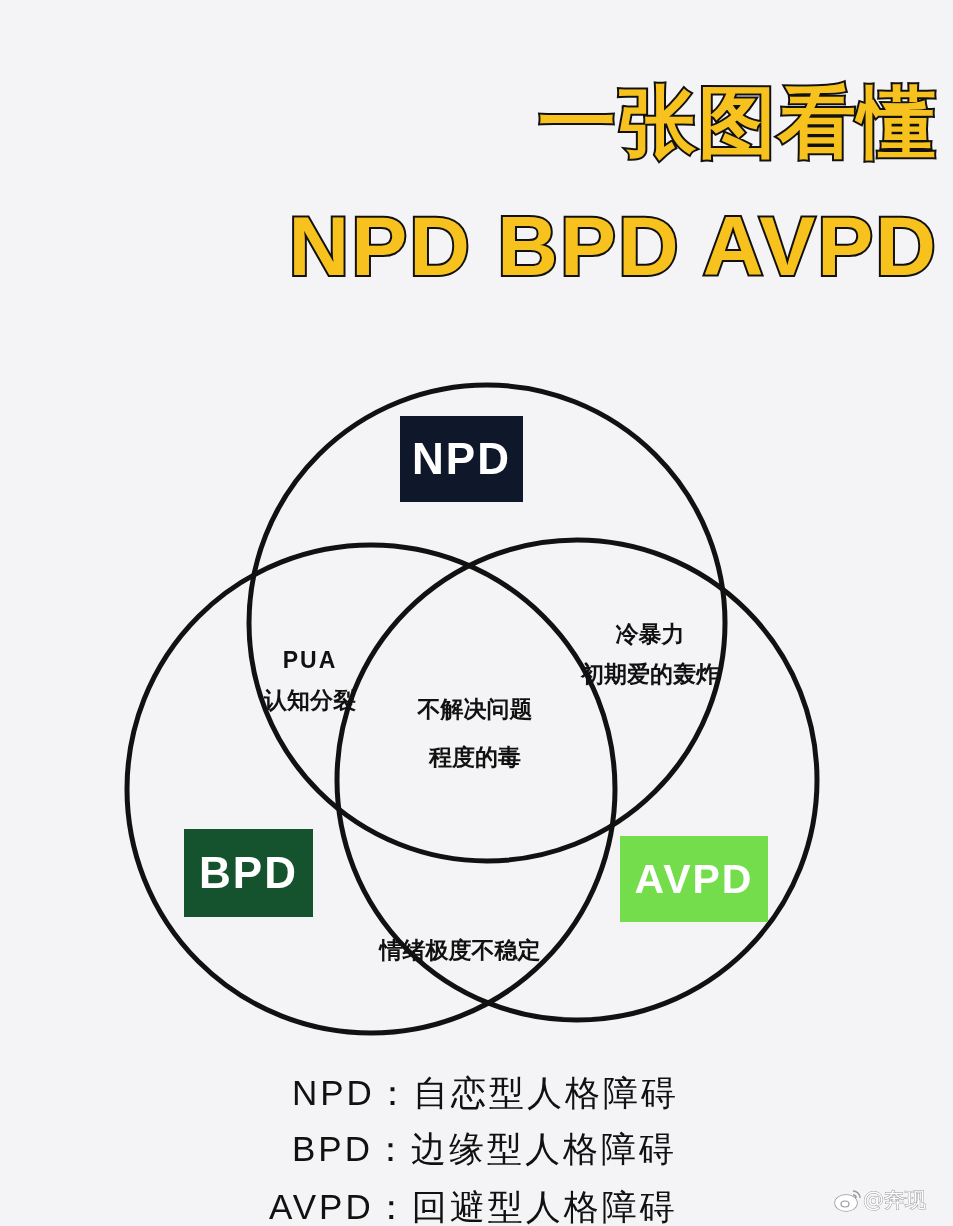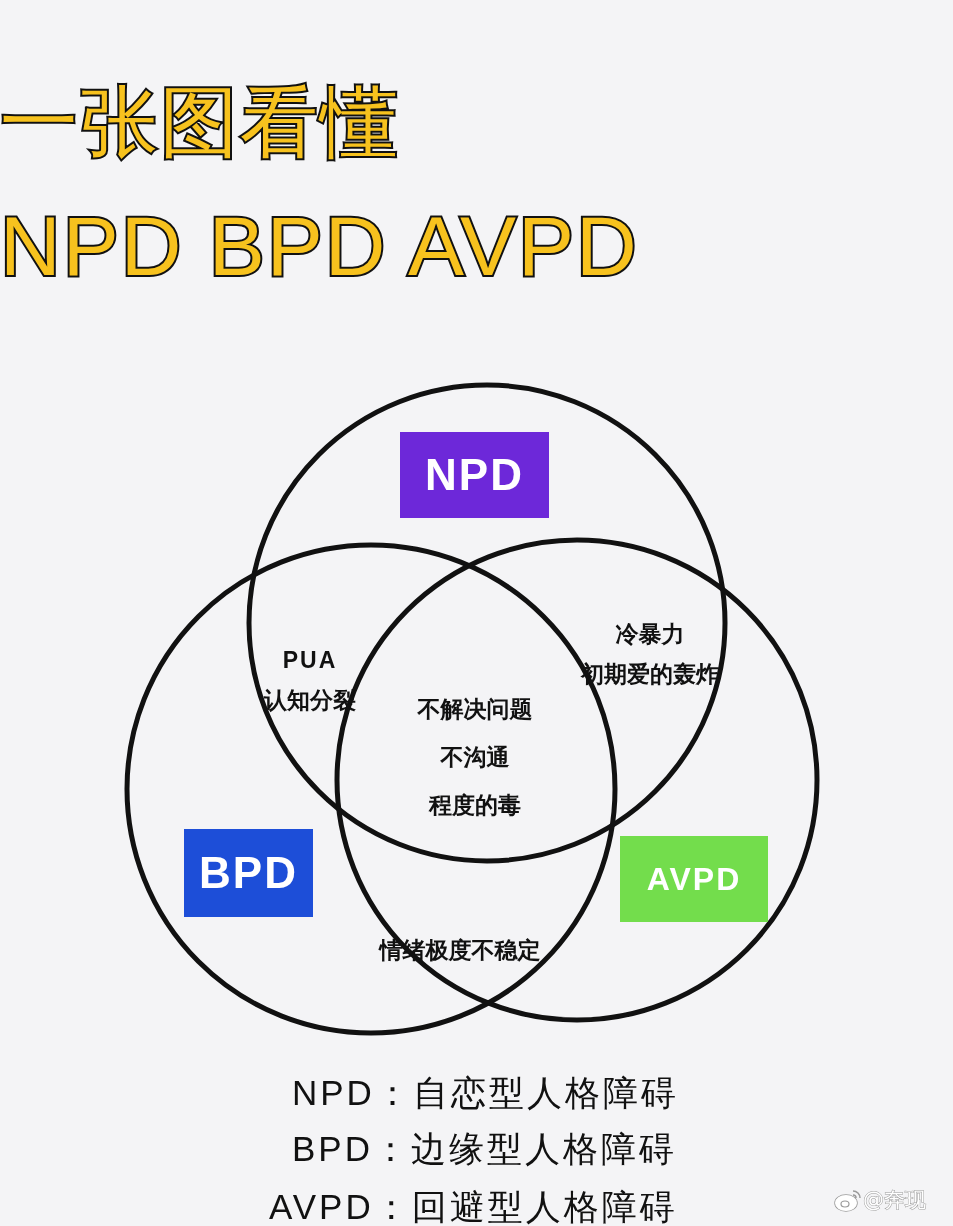--- a/index.html
+++ b/index.html
@@ -1,18 +1,18 @@
 <!DOCTYPE html>
 <html><head>
 <meta charset="utf-8">
 <style>
   html, body { margin:0; padding:0; }
   body { width:953px; height:1226px; background:#f4f4f6; position:relative; overflow:hidden;
          font-family:"DejaVu Sans","Liberation Sans",sans-serif; color:#111; }
-  .title { position:absolute; left:0; width:938px; text-align:left; font-weight:normal;
+  .title { position:absolute; left:0; width:938px; text-align:right; font-weight:bold;
            color:#f7c21e; -webkit-text-stroke:4px #111; paint-order:stroke fill;
            text-shadow: 0 0 0 #111; letter-spacing:2px; }
   .title1 { top:72px; font-size:78px; line-height:100px; }
   .title2 { top:196px; font-size:84px; line-height:100px; font-family:"Liberation Sans","DejaVu Sans",sans-serif; }
   svg.venn { position:absolute; left:0; top:0; }
   .badge { position:absolute; color:#fff; font-weight:bold; display:flex; align-items:center; justify-content:center;
            font-family:"Liberation Sans","DejaVu Sans",sans-serif; letter-spacing:2px; }
   .region { position:absolute; text-align:center; font-weight:bold; font-size:23px; line-height:40px; white-space:nowrap;margin-top:44px; }
   .legend { position:absolute; font-weight:normal; font-size:35px; letter-spacing:3px; white-space:nowrap; }
   .watermark { position:absolute; left:833px; top:1186px; font-size:21px; color:#fff;
@@ -24,37 +24,36 @@
 
 <div class="title title1">一张图看懂</div>
 <div class="title title2">NPD BPD AVPD</div>
 
 <svg class="venn" width="953" height="1226">
   <circle cx="487" cy="623" r="238" fill="none" stroke="#111" stroke-width="5"></circle>
   <circle cx="371" cy="789" r="244" fill="none" stroke="#111" stroke-width="5"></circle>
   <circle cx="577" cy="780" r="240" fill="none" stroke="#111" stroke-width="5"></circle>
 </svg>
 
-<div class="badge" style="left:400px;top:432px;width:149px;height:86px;font-size:44px;background:#6d28d9;">NPD</div>
-<div class="badge" style="left:184px;top:829px;width:129px;height:88px;font-size:44px;background:#1d4ed8;">BPD</div>
-<div class="badge" style="left:620px;top:836px;width:148px;height:86px;font-size:32px;background:#73dd4c;">AVPD</div>
+<div class="badge" style="left:400px;top:416px;width:123px;height:86px;font-size:44px;background:#0f172a;">NPD</div>
+<div class="badge" style="left:184px;top:829px;width:129px;height:88px;font-size:44px;background:#14532d;">BPD</div>
+<div class="badge" style="left:620px;top:836px;width:148px;height:86px;font-size:41px;background:#73dd4c;">AVPD</div>
 
 <div class="region" style="left:240px;top:596px;width:140px;">
   <div style="font-family:'Liberation Sans','DejaVu Sans',sans-serif;letter-spacing:2px;">PUA</div>
   <div>认知分裂</div>
 </div>
 
 <div class="region" style="left:550px;top:570px;width:200px;">
   <div>冷暴力</div>
   <div>初期爱的轰炸</div>
 </div>
 
 <div class="region" style="left:355px;top:641px;width:240px;line-height:48px;">
   <div>不解决问题</div>
-  <div>不沟通</div>
   <div>程度的毒</div>
 </div>
 
 <div class="region" style="left:340px;top:886px;width:240px;">
   <div>情绪极度不稳定</div>
 </div>
 
 <div class="legend" style="left:292px;top:1070px;">
   <span style="font-family:'Liberation Sans','DejaVu Sans',sans-serif;">NPD：</span><span>自恋型人格障碍</span>
 </div>

